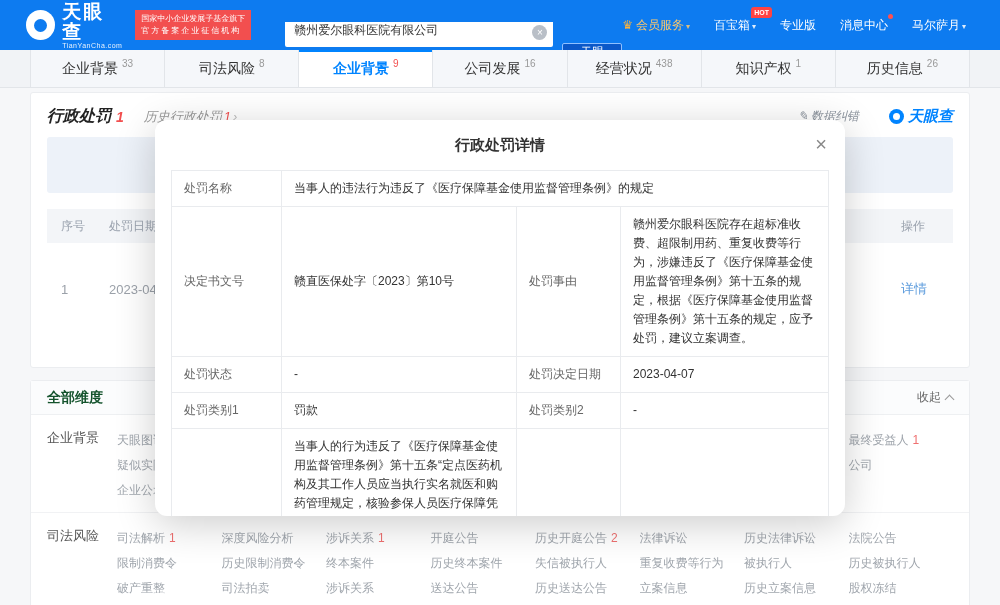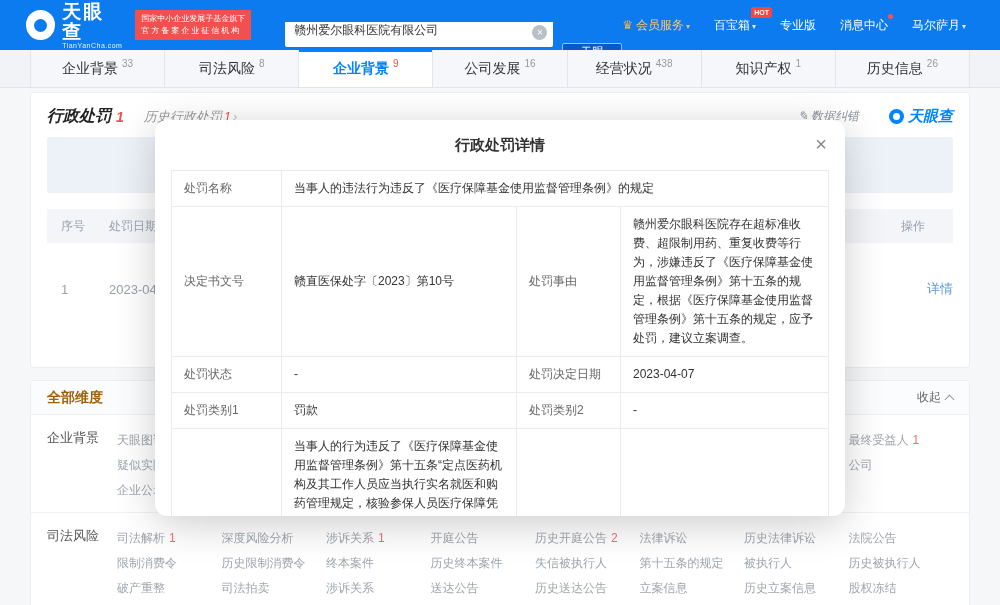--- a/index.html
+++ b/index.html
@@ -61,26 +61,26 @@
   .wm-txt { font-size: 15px; font-weight: bold; color: var(--accent-blue, #0084ff); }
   .filter-band { margin: 0 16px; height: 56px; background: #edf2f9; border-radius: 3px; }
   .ptable { margin: 16px 16px 0; }
   .ptable-head { display: flex; align-items: center; height: 34px; background: #f3f5f8; font-size: 12px; color: #99a1ad; }
   .ptable-row { display: flex; align-items: center; height: 92px; font-size: 13px; color: #9ba1a9; }
   .c-idx { width: 62px; padding-left: 14px; }
   .c-date { width: 130px; }
   .c-fill { flex: 1; }
   .c-src { width: 110px; }
   .c-act { width: 52px; }
-  .link { color: var(--link-blue, #5d9cdd); cursor: pointer; text-align: right; }
+  .link { color: var(--link-blue, #5d9cdd); cursor: pointer; }
 
   
   .dims-card { top: 380px; height: 232px; }
   .dims-head { height: 34px; display: flex; align-items: center; padding: 0 16px; background: #fbfcfd; border-bottom: 1px solid #eef0f2; }
-  .dims-title { font-size: 14px; font-weight: bold; color: #a16207; }
+  .dims-title { font-size: 14px; font-weight: bold; color: #14532d; }
   .collapse { margin-left: auto; font-size: 12px; color: #666; cursor: pointer; display: flex; align-items: center; }
   .chev-up { display: inline-block; width: 7px; height: 7px; border-left: 1.5px solid #999; border-top: 1.5px solid #999; transform: rotate(45deg); margin-left: 5px; position: relative; top: 2px; }
   .dim-cat { display: flex; padding: 13px 16px 9px; }
   .dim-cat + .dim-cat { border-top: 1px solid #f1f2f4; }
   .dim-cat-name { width: 70px; font-size: 13px; color: #555; padding-top: 1px; flex-shrink: 0; }
   .dim-grid { flex: 1; display: grid; grid-template-columns: repeat(8, 1fr); grid-auto-rows: 25px; align-items: center; }
   .dim-link { font-size: 12px; color: #a0a6ad; white-space: nowrap; overflow: hidden; cursor: pointer; }
   .dim-count { color: #ef7070; margin-left: 4px; }
 
   
@@ -255,21 +255,21 @@
           <span class="dim-link"><span>开庭公告</span></span>
           <span class="dim-link"><span>历史开庭公告</span><span class="dim-count">2</span></span>
           <span class="dim-link"><span>法律诉讼</span></span>
           <span class="dim-link"><span>历史法律诉讼</span></span>
           <span class="dim-link"><span>法院公告</span></span>
           <span class="dim-link"><span>限制消费令</span></span>
           <span class="dim-link"><span>历史限制消费令</span></span>
           <span class="dim-link"><span>终本案件</span></span>
           <span class="dim-link"><span>历史终本案件</span></span>
           <span class="dim-link"><span>失信被执行人</span></span>
-          <span class="dim-link"><span>第十五条的规定</span></span>
+          <span class="dim-link"><span>重复收费等行为</span></span>
           <span class="dim-link"><span>被执行人</span></span>
           <span class="dim-link"><span>历史被执行人</span></span>
           <span class="dim-link"><span>破产重整</span></span>
           <span class="dim-link"><span>司法拍卖</span></span>
           <span class="dim-link"><span>涉诉关系</span></span>
           <span class="dim-link"><span>送达公告</span></span>
           <span class="dim-link"><span>历史送达公告</span></span>
           <span class="dim-link"><span>立案信息</span></span>
           <span class="dim-link"><span>历史立案信息</span></span>
           <span class="dim-link"><span>股权冻结</span></span>

